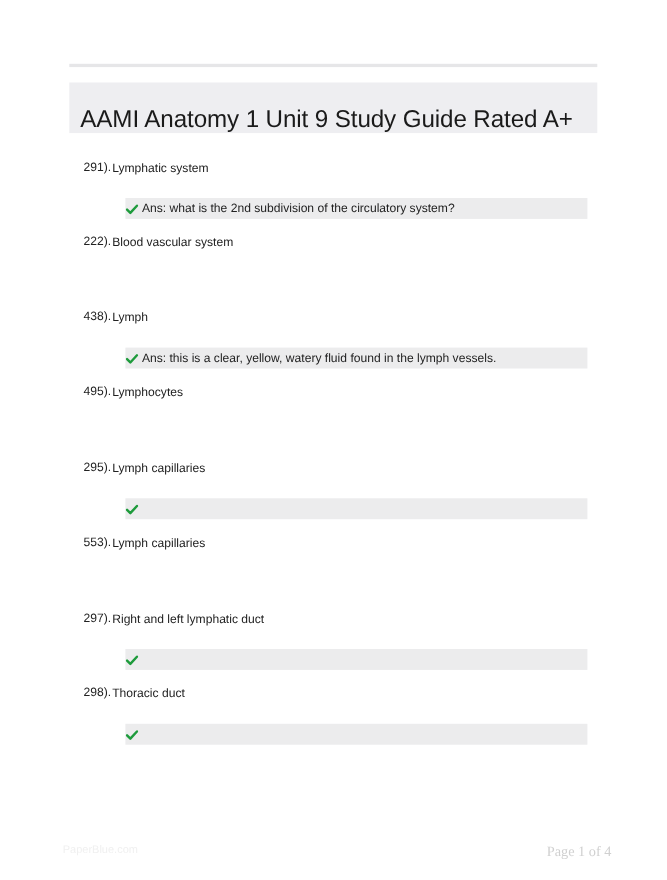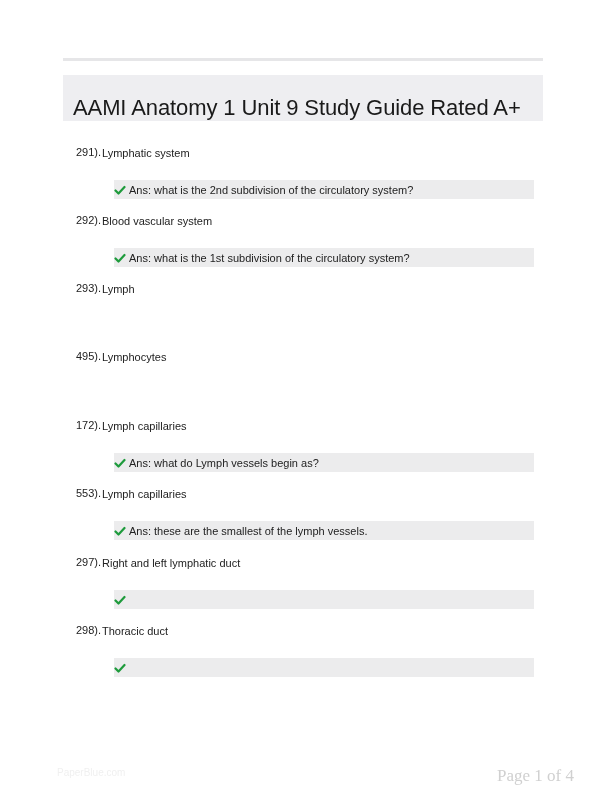--- a/index.html
+++ b/index.html
@@ -33,21 +33,21 @@
       position: absolute; left: 114px; top: 23px; width: 420px; height: 19px;
       background: #ececed;
       display: flex; align-items: center; box-sizing: border-box; padding-left: 0; margin-top: 11px;
     }
     .check-icon { width: 12px; height: 12px; margin-right: 3px; display: inline-block; }
     .ans-text { font-size: 11px; color: #222; }
     .footer-left {
       position: absolute; left: 57px; top: 767px; font-size: 10px; color: #f0f0f0;
     }
     .footer-right {
-      position: absolute; left: 497px; top: 766px; font-size: 17px; color: #d0d0d0;
+      position: absolute; left: 497px; top: 766px; font-size: 13px; color: #d0d0d0;
       font-family: "Liberation Serif", "DejaVu Serif", serif;
     }
   </style>
 </head>
 <body>
 
 <div class="top-rule"></div>
 
 <div class="title-box">
   <span class="title-text">AAMI Anatomy 1 Unit 9 Study Guide Rated A+</span>
@@ -59,60 +59,53 @@
     <span class="item-term">Lymphatic system</span>
     <div class="ans-box">
       <svg class="check-icon" viewBox="0 0 12 12">
           <path d="M1.5 6.5 L4.5 9.5 L10.5 3" fill="none" stroke="#1e9b3c" stroke-width="2.2" stroke-linecap="round" stroke-linejoin="round"></path>
         </svg>
       <span class="ans-text">Ans: what is the 2nd subdivision of the circulatory system?</span>
     </div>
   </div>
 
   <div class="item" style="top:214px">
-    <span class="item-num">292).</span>
+    <span class="item-num">222).</span>
     <span class="item-term">Blood vascular system</span>
+  </div>
+
+  <div class="item" style="top:282px">
+    <span class="item-num">438).</span>
+    <span class="item-term">Lymph</span>
     <div class="ans-box">
       <svg class="check-icon" viewBox="0 0 12 12">
           <path d="M1.5 6.5 L4.5 9.5 L10.5 3" fill="none" stroke="#1e9b3c" stroke-width="2.2" stroke-linecap="round" stroke-linejoin="round"></path>
         </svg>
-      <span class="ans-text">Ans: what is the 1st subdivision of the circulatory system?</span>
+      <span class="ans-text">Ans: this is a clear, yellow, watery fluid found in the lymph vessels.</span>
     </div>
-  </div>
-
-  <div class="item" style="top:282px">
-    <span class="item-num">293).</span>
-    <span class="item-term">Lymph</span>
   </div>
 
   <div class="item" style="top:350px">
     <span class="item-num">495).</span>
     <span class="item-term">Lymphocytes</span>
   </div>
 
   <div class="item" style="top:419px">
-    <span class="item-num">172).</span>
+    <span class="item-num">295).</span>
     <span class="item-term">Lymph capillaries</span>
     <div class="ans-box">
       <svg class="check-icon" viewBox="0 0 12 12">
           <path d="M1.5 6.5 L4.5 9.5 L10.5 3" fill="none" stroke="#1e9b3c" stroke-width="2.2" stroke-linecap="round" stroke-linejoin="round"></path>
         </svg>
-      <span class="ans-text">Ans: what do Lymph vessels begin as?</span>
     </div>
   </div>
 
   <div class="item" style="top:487px">
     <span class="item-num">553).</span>
     <span class="item-term">Lymph capillaries</span>
-    <div class="ans-box">
-      <svg class="check-icon" viewBox="0 0 12 12">
-          <path d="M1.5 6.5 L4.5 9.5 L10.5 3" fill="none" stroke="#1e9b3c" stroke-width="2.2" stroke-linecap="round" stroke-linejoin="round"></path>
-        </svg>
-      <span class="ans-text">Ans: these are the smallest of the lymph vessels.</span>
-    </div>
   </div>
 
   <div class="item" style="top:556px">
     <span class="item-num">297).</span>
     <span class="item-term">Right and left lymphatic duct</span>
     <div class="ans-box">
       <svg class="check-icon" viewBox="0 0 12 12">
           <path d="M1.5 6.5 L4.5 9.5 L10.5 3" fill="none" stroke="#1e9b3c" stroke-width="2.2" stroke-linecap="round" stroke-linejoin="round"></path>
         </svg>
     </div>

